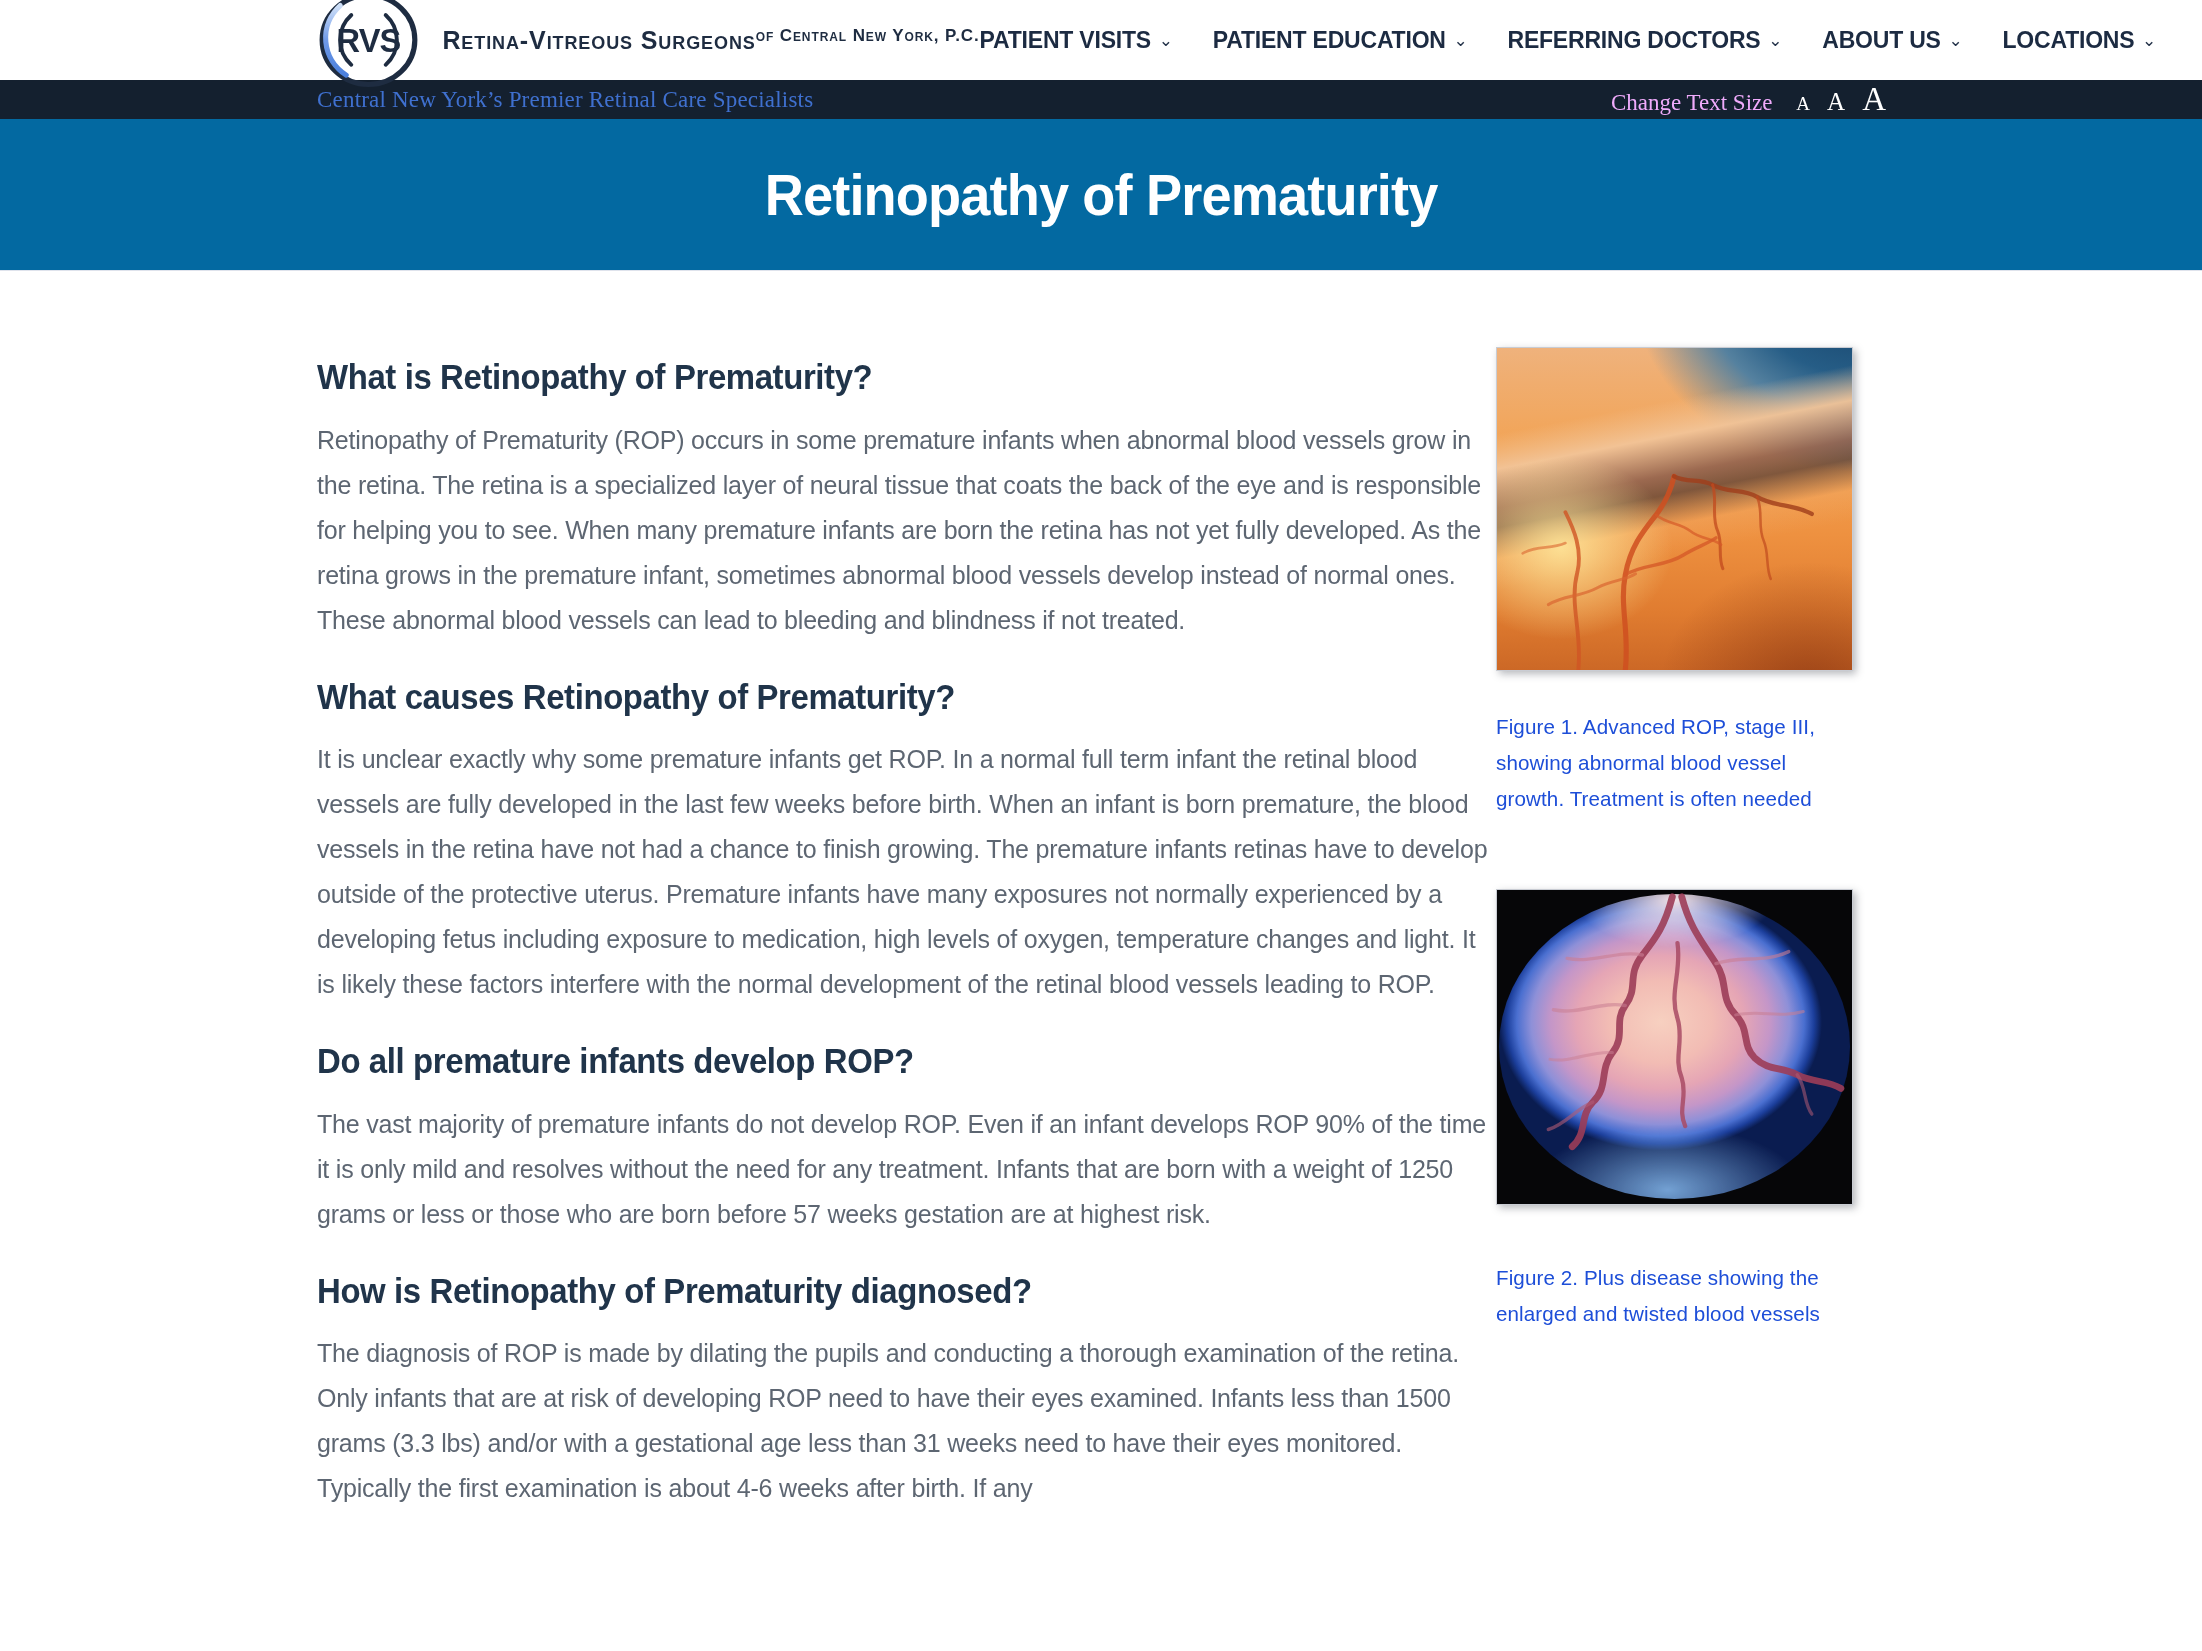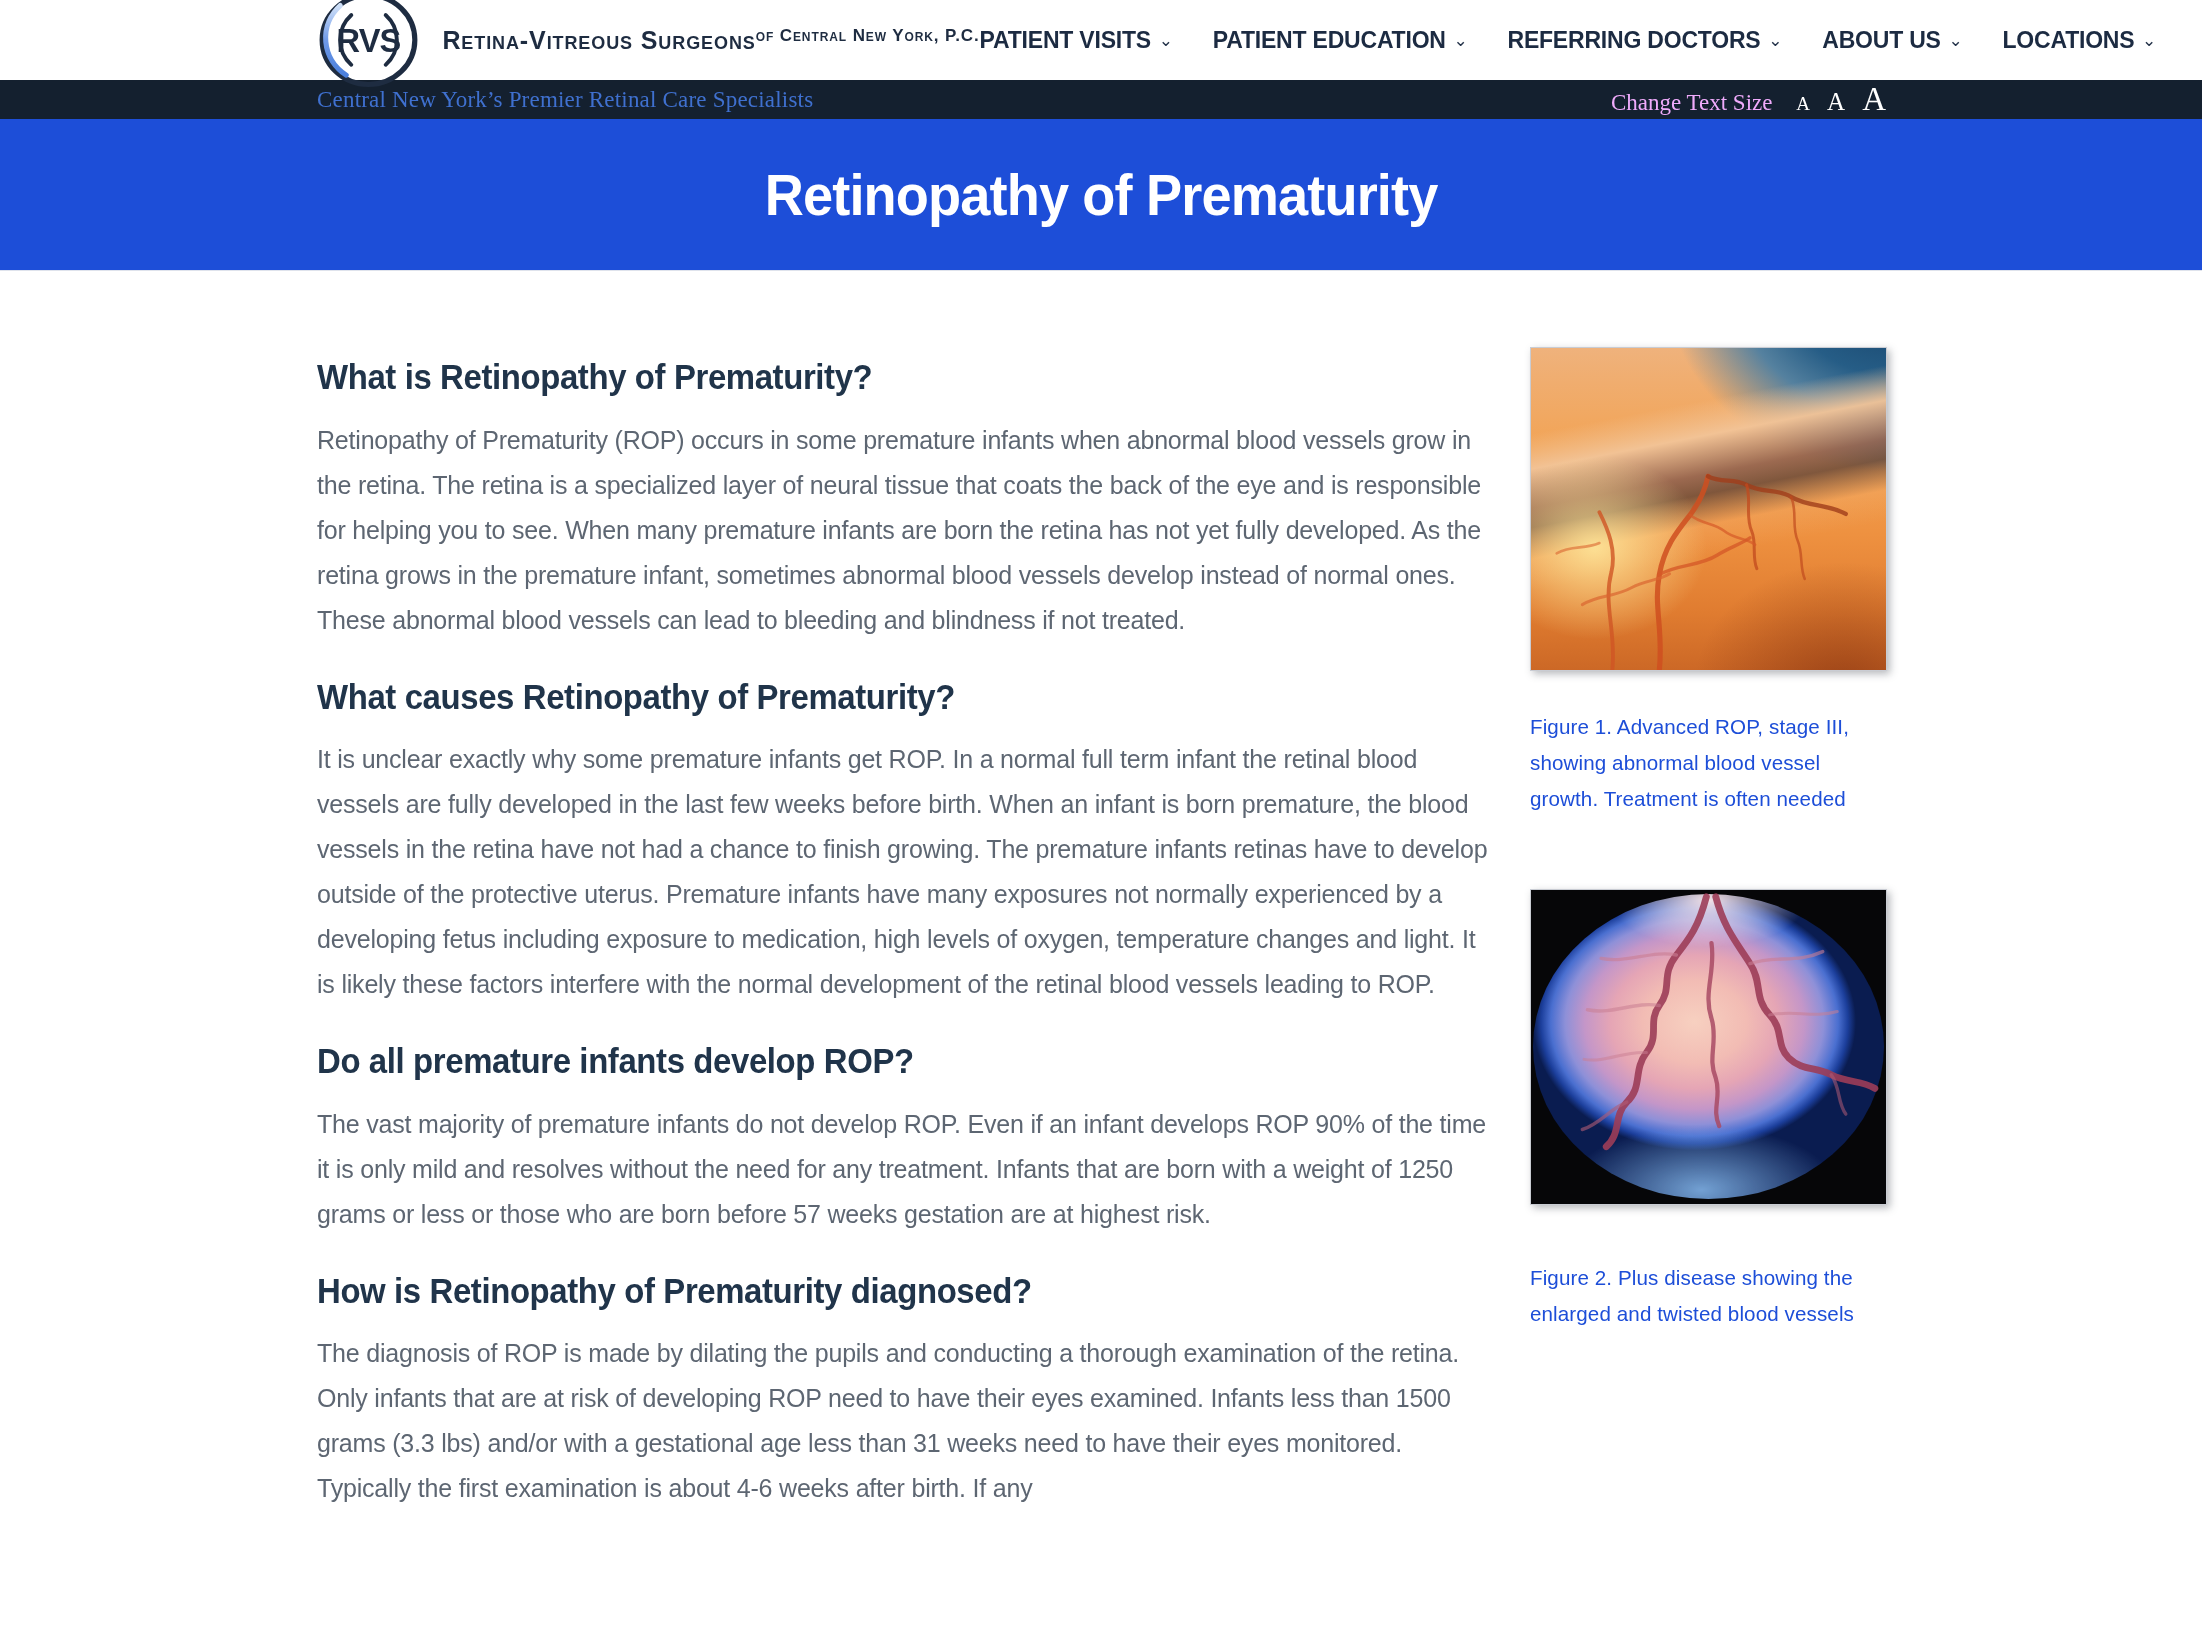--- a/index.html
+++ b/index.html
@@ -49,32 +49,32 @@
   .tagline { color: #3f70cf; font-size: 23px; letter-spacing: 0.2px; }
   .textsize { display: flex; align-items: baseline; gap: 17px; position: relative; z-index: 3; }
   .ts-label { color: #f0abfc; font-size: 23px; margin-right: 6.9px; }
   .ts-a { color: #ffffff; text-decoration: none; cursor: pointer; line-height: 1; }
   .ts-a-s { font-size: 19px; }
   .ts-a-m { font-size: 25px; }
   .ts-a-l { font-size: 33px; }
 
   
   .hero {
-    background: #1d4ed8; height: 152px;
+    background: #0369a1; height: 152px;
     display: flex; align-items: center; justify-content: center;
     border-bottom: 1.7px solid #dfe3ec;
   }
   .hero-title {
     margin: 0; color: #ffffff; font-size: 57px; font-weight: bold;
     letter-spacing: -0.9px; transform: scaleX(0.95);
   }
 
   
   .main-grid {
-    display: grid; grid-template-columns: 1179px 357px; column-gap: 34px;
+    display: grid; grid-template-columns: 1179px 357px; 
     padding-top: 86px;
   }
   .article-col h2 {
     margin: 0 0 20.6px; font-size: 35px; font-weight: bold; color: #20344a;
     letter-spacing: -0.4px; transform: scaleX(0.94); transform-origin: left center;
     white-space: nowrap;
   }
   .article-col p {
     margin: 0 0 34px; font-size: 25px; color: #5d6672;
     line-height: 45px; letter-spacing: -0.2px;

